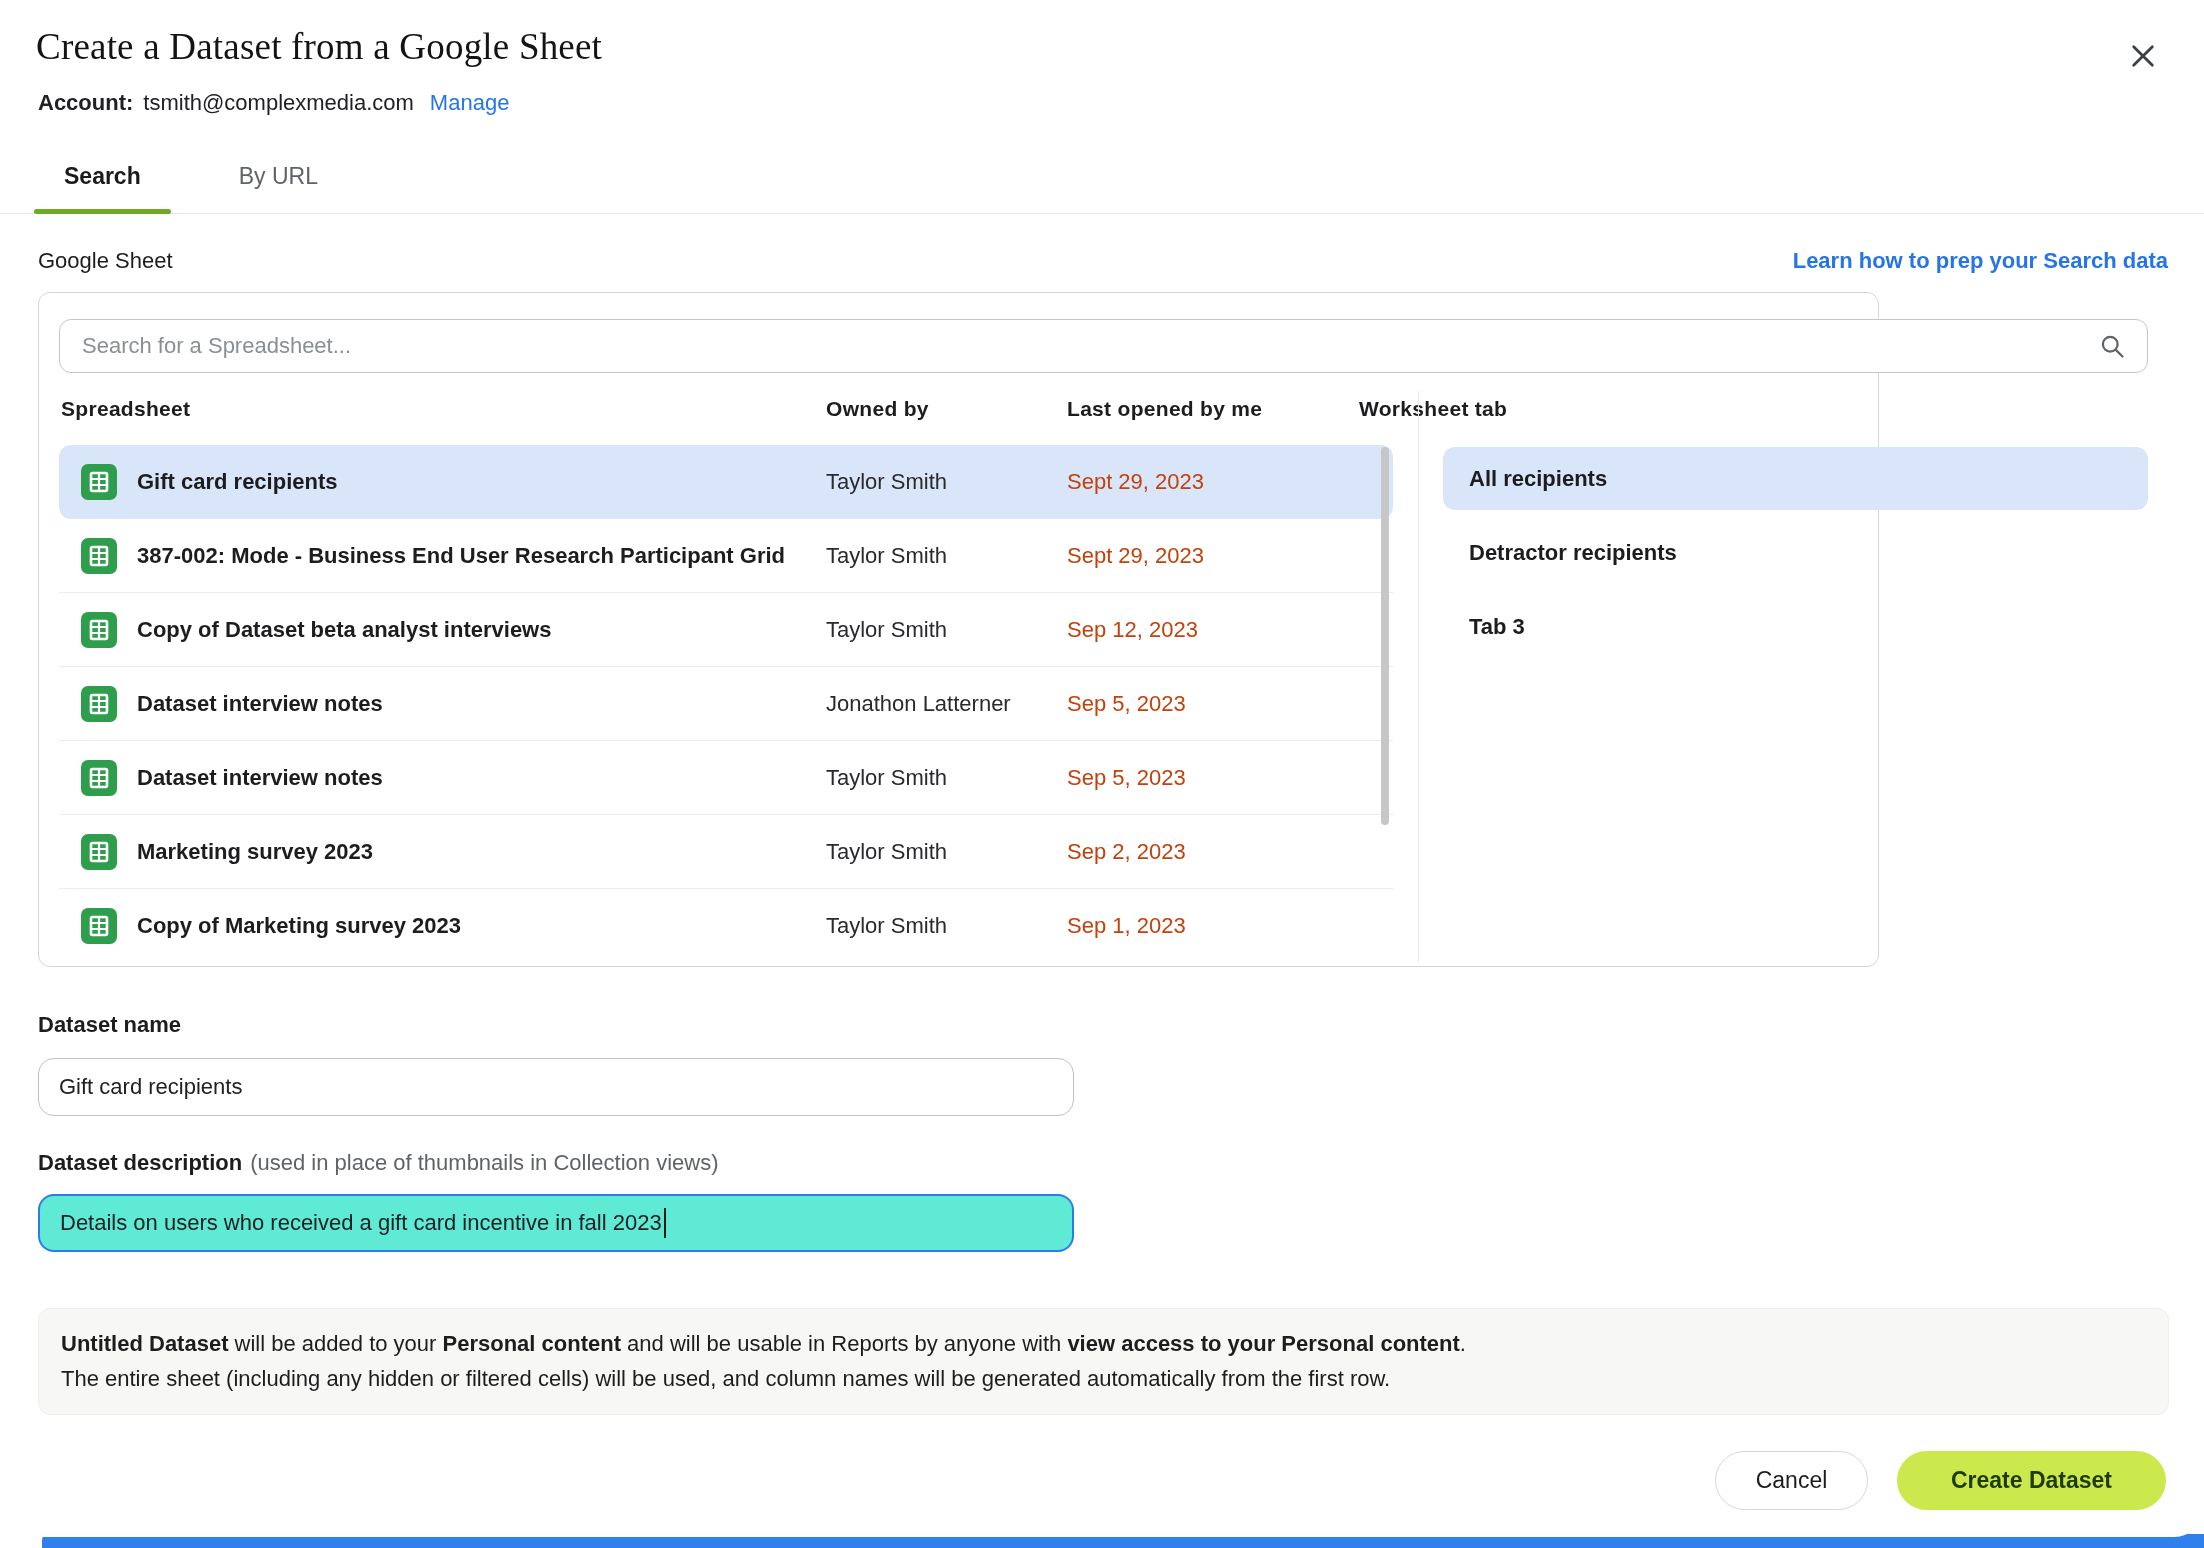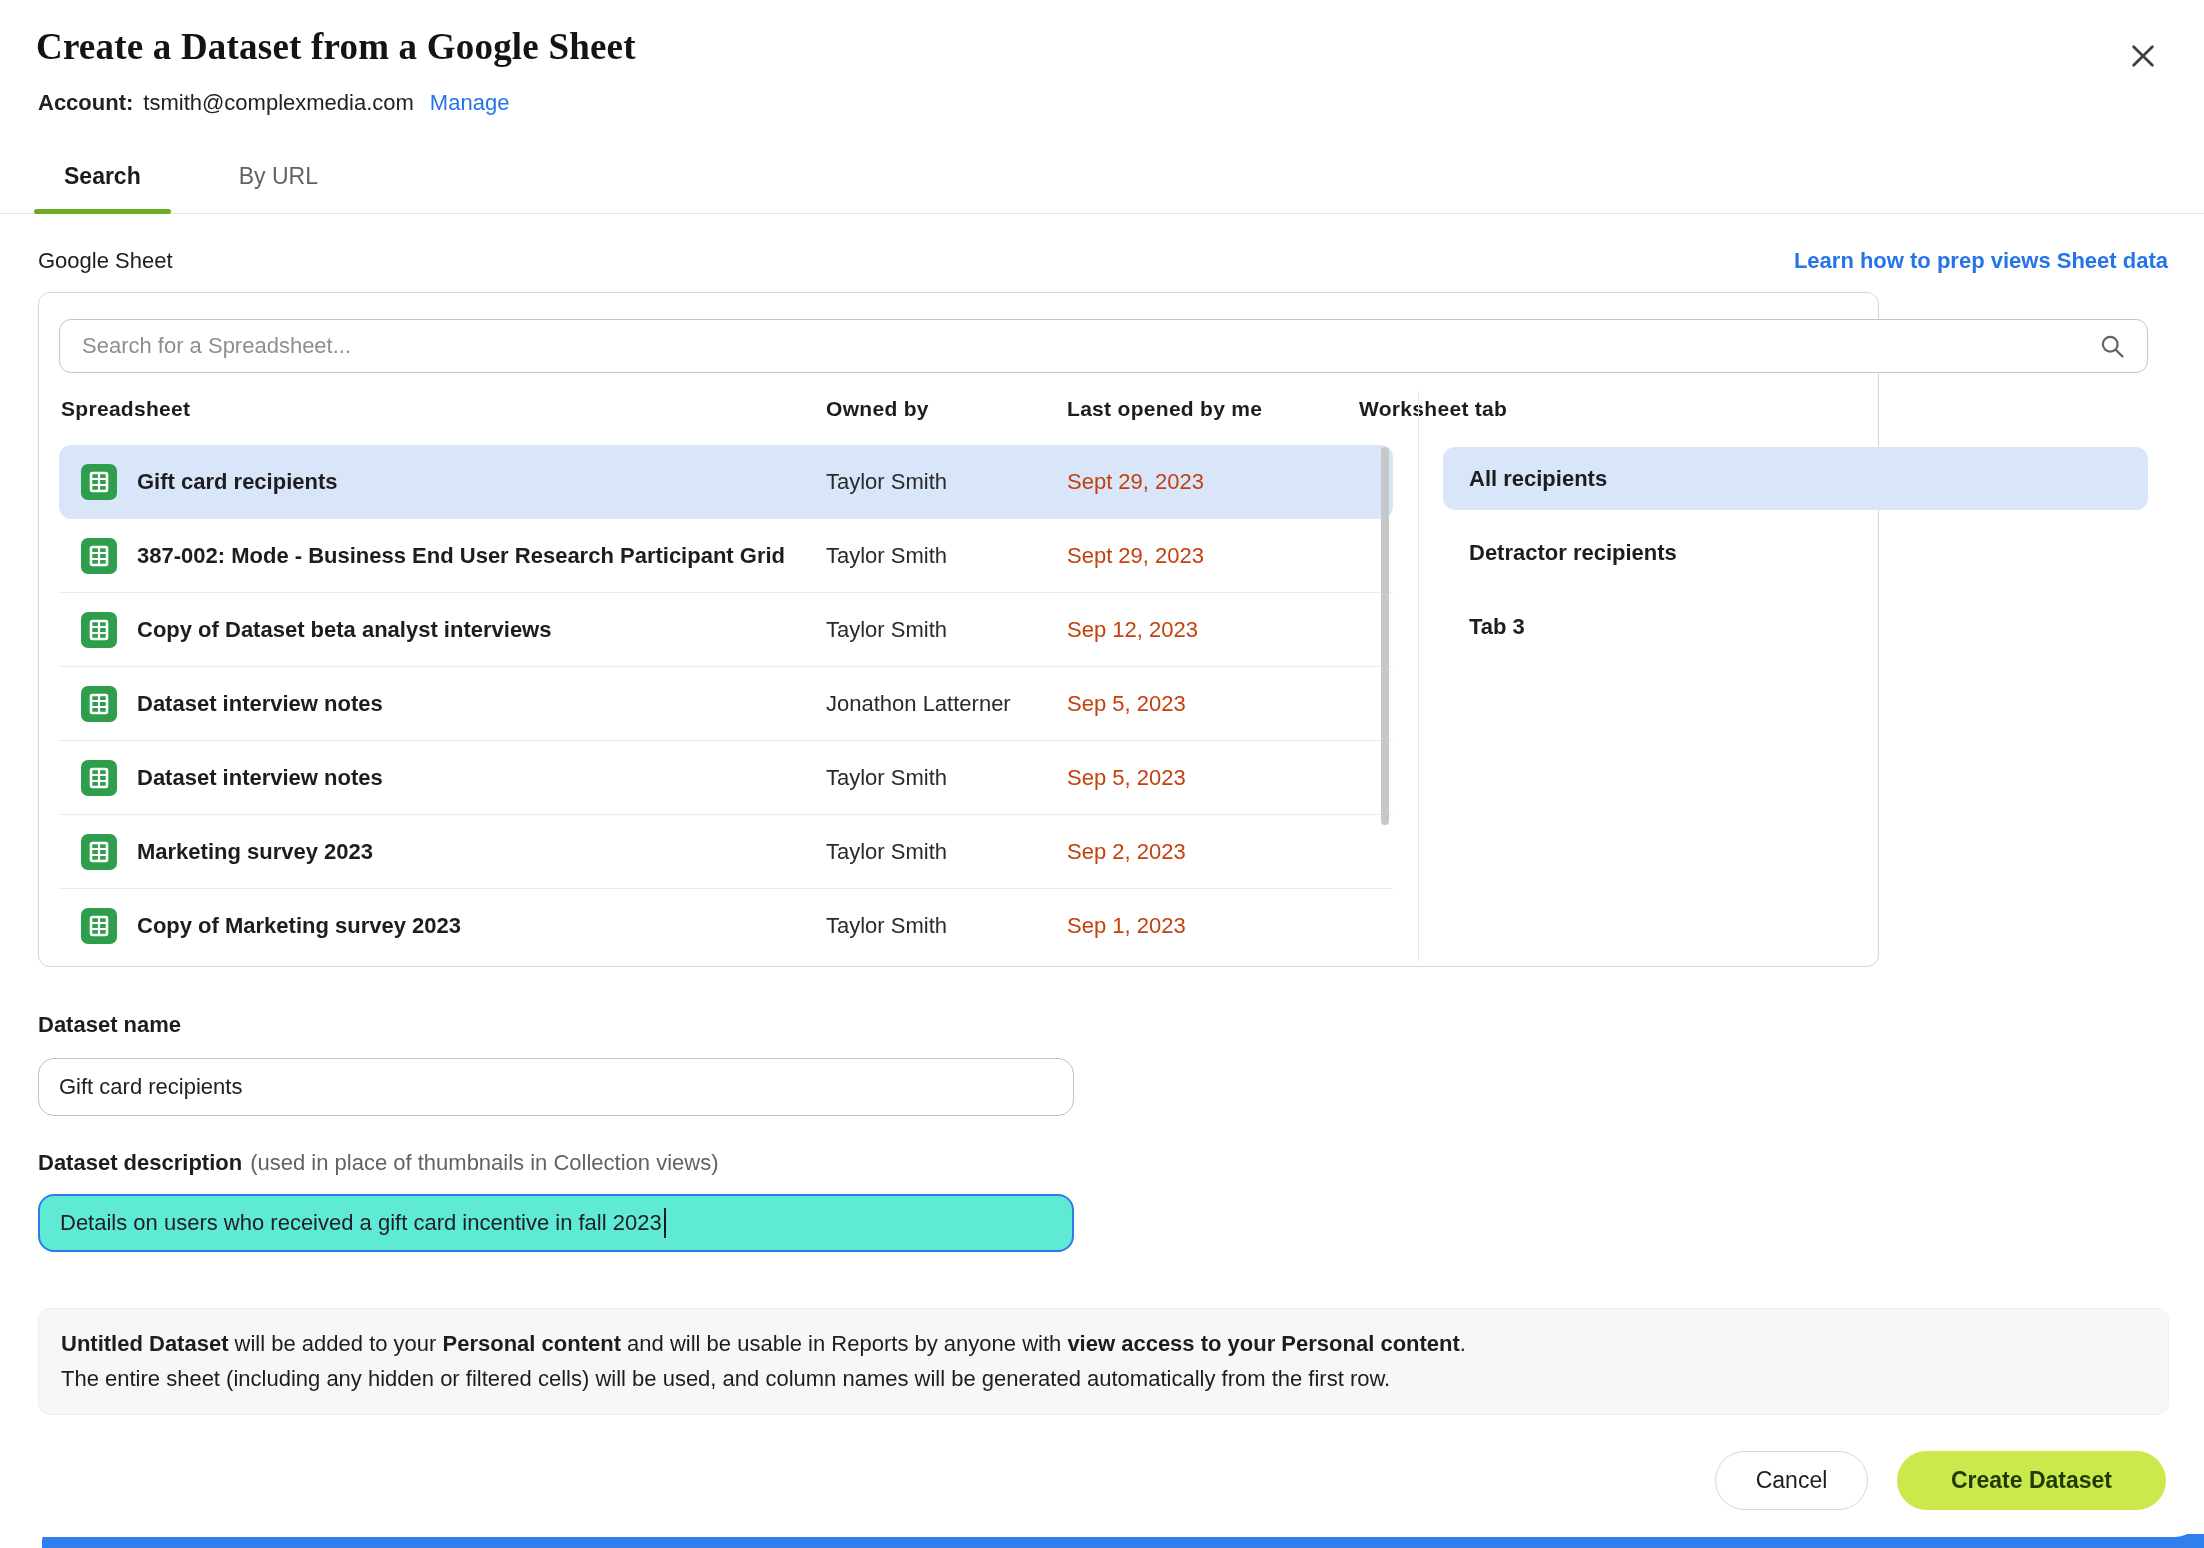--- a/index.html
+++ b/index.html
@@ -12,21 +12,21 @@
     width:2204px;height:1548px;position:relative;overflow:hidden;
     background:#ffffff;font-family:"Liberation Sans",sans-serif;color:#202124;
   }
   .bottom-bar{position:absolute;left:42px;right:0;bottom:0;height:14px;background:var(--bar-blue);border-top-left-radius:6px;}
   .modal{
     position:absolute;left:0;top:0;right:0;bottom:11px;background:#fff;z-index:1;
     border-radius:24px 24px 30px 30px;
   }
   .title{
     position:absolute;left:36px;top:24px;margin:0;
-    font-family:"Liberation Serif","DejaVu Serif",serif;font-weight:700;
+    font-family:"Liberation Serif","DejaVu Serif",serif;font-weight:400;
     font-size:37px;line-height:46px;color:#141414;letter-spacing:.2px;
   }
   .close-btn{position:absolute;top:34px;right:38px;width:46px;height:46px;background:none;border:none;padding:6px;cursor:pointer;}
   .account-row{position:absolute;left:38px;top:88px;font-size:22px;line-height:30px;}
   .acct-label{font-weight:700;margin-right:10px;}
   .acct-email{color:#202124;}
   .manage-link{color:var(--link);margin-left:16px;font-weight:500;text-decoration:none;cursor:pointer;}
   .tab-bar{
     position:absolute;left:0;top:140px;width:100%;height:74px;border-bottom:1px solid #e4e4e4;
     padding-left:34px;display:flex;gap:38px;
@@ -97,21 +97,21 @@
   <div class="tab-bar" id="tab-bar">
       <div class="tab active">
     <span>Search</span>
   </div>
       <div class="tab">
     <span>By URL</span>
   </div>
     </div>
 
   <span class="sheet-label">Google Sheet</span>
-  <a class="help-link">Learn how to prep views Sheet data</a>
+  <a class="help-link">Learn how to prep your Search data</a>
 
   <div class="panel">
     <div class="search-wrap">
       <input class="search-input" type="text" placeholder="Search for a Spreadsheet..." style="">
       <span class="search-icon">
         <svg width="28" height="28" viewBox="0 0 24 24" fill="none" stroke="#5f6368" stroke-width="1.9" stroke-linecap="round">
           <circle cx="10.5" cy="10.5" r="6.3"></circle>
           <path d="M15.3 15.3L21 21"></path>
         </svg>
       </span>

